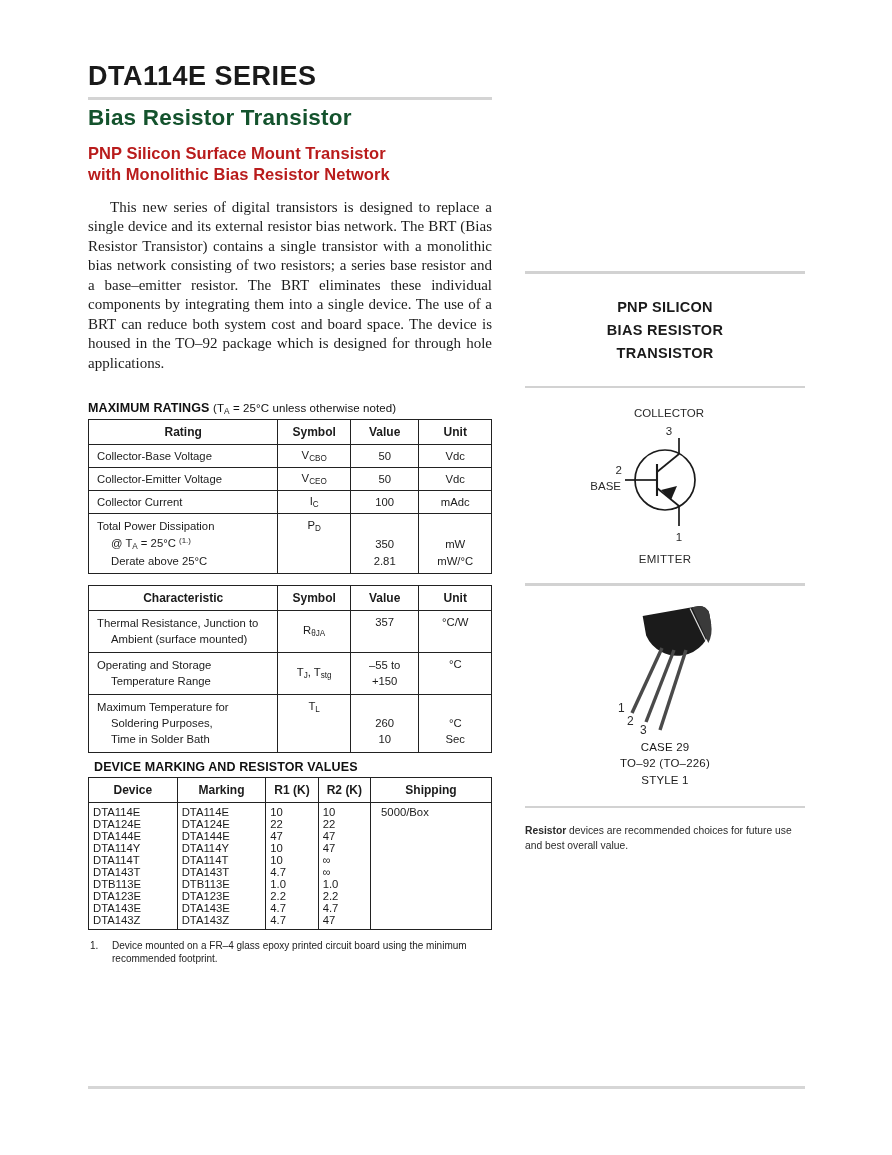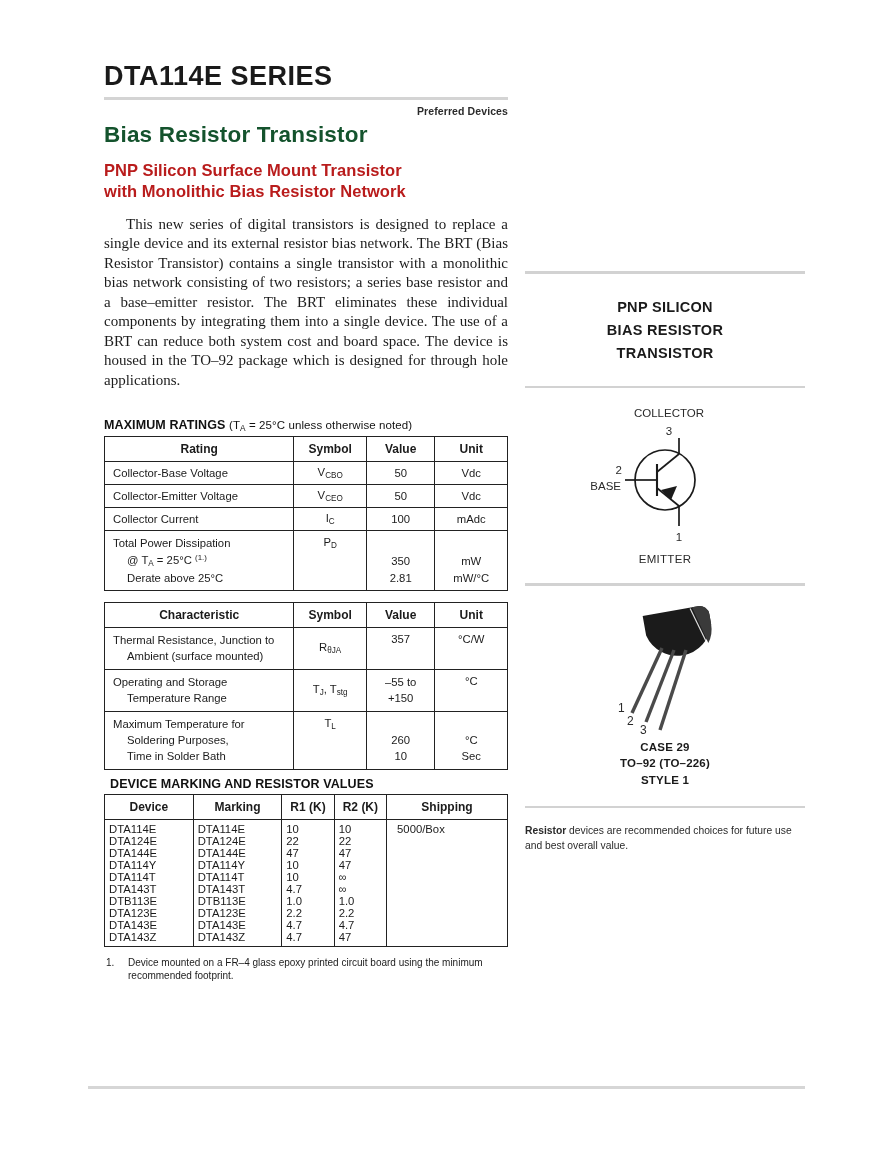--- a/index.html
+++ b/index.html
@@ -17,21 +17,21 @@
   }
 
   .page {
     position: absolute;
     inset: 0;
   }
 
   
   .left-col {
     position: absolute;
-    left: 104px;
+    left: 88px;
     top: 62px;
     width: 404px;
   }
 
   .series-title {
     font-size: 27px;
     font-weight: bold;
     letter-spacing: 0.5px;
     line-height: 1.06;
     color: #1a1a1a;
@@ -155,21 +155,21 @@
     justify-content: center;
   }
   .package-wrap {
     padding: 14px 0 4px 0;
     display: flex;
     justify-content: center;
   }
   .case-label {
     text-align: center;
     font-size: 11.5px;
-    font-weight: bold;
+    font-weight: normal;
     color: #1a1a1a;
     line-height: 1.42;
     letter-spacing: 0.2px;
     padding-bottom: 18px;
   }
   .pref-note {
     font-size: 10.3px;
     color: #2a2a2a;
     line-height: 1.42;
     padding-top: 16px;
@@ -188,21 +188,20 @@
 </style>
 </head>
 <body>
 
 <div class="page">
 
   <div class="left-col">
 
     <div class="series-title">DTA114E SERIES</div>
     <div class="title-rule"></div>
-    <div class="preferred-devices">Preferred Devices</div>
 
     <div class="doc-title">Bias Resistor Transistor</div>
 
     <div class="subtitle">
       <span>PNP Silicon Surface Mount Transistor</span><br>
       <span>with Monolithic Bias Resistor Network</span>
     </div>
 
     <div class="body-para">This new series of digital transistors is designed to replace a single device and its external resistor bias network. The BRT (Bias Resistor Transistor) contains a single transistor with a monolithic bias network consisting of two resistors; a series base resistor and a base–emitter resistor. The BRT eliminates these individual components by integrating them into a single device. The use of a BRT can reduce both system cost and board space. The device is housed in the TO–92 package which is designed for through hole applications.</div>
 

